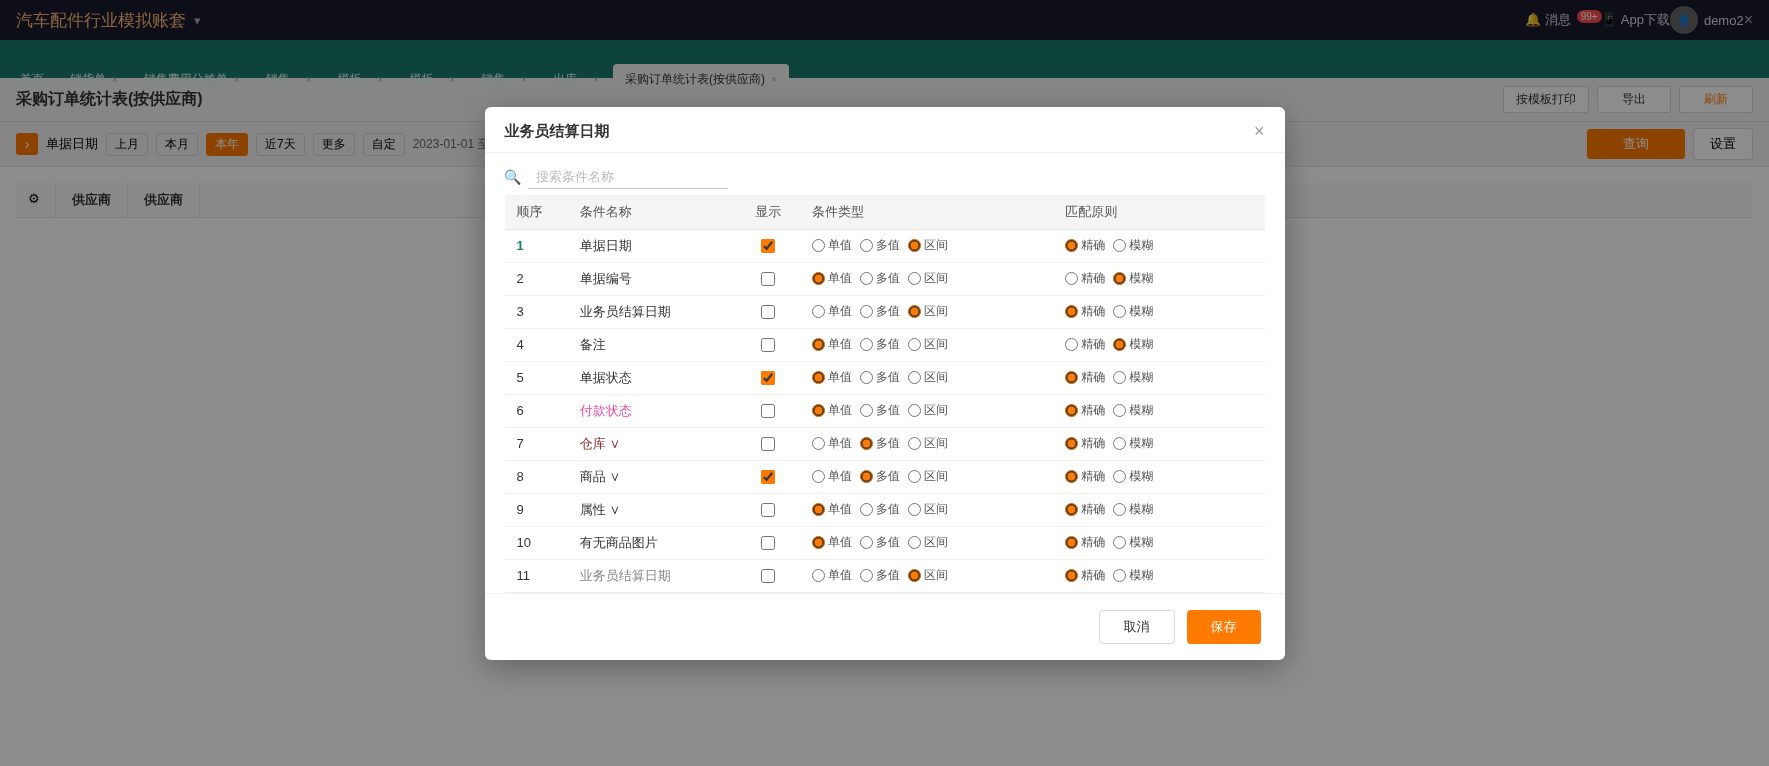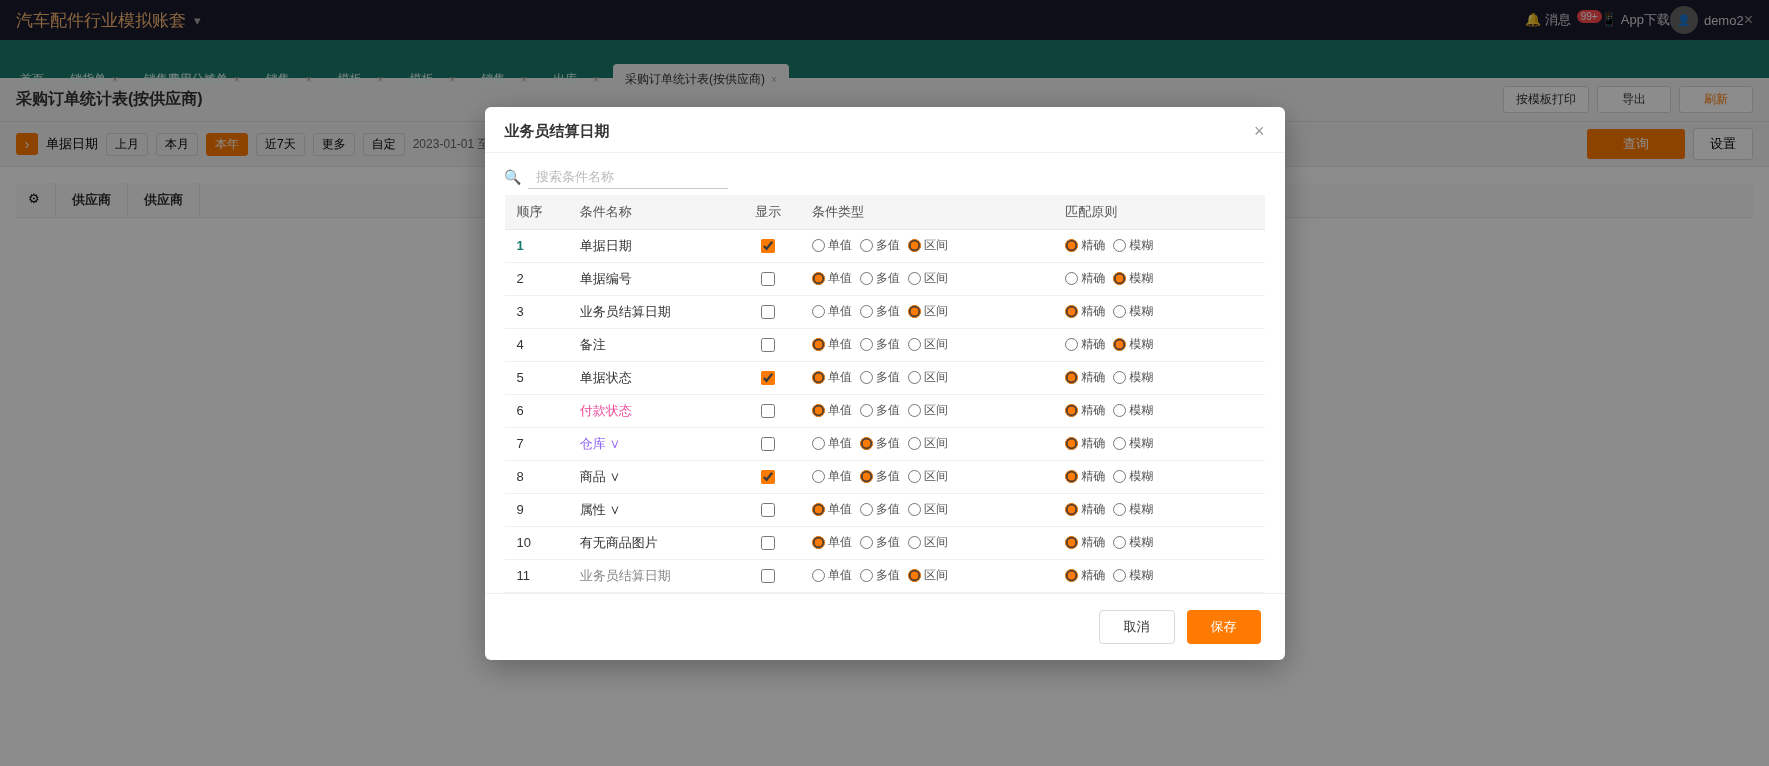--- a/index.html
+++ b/index.html
@@ -497,21 +497,21 @@
               </td>
               <td>
                 <div class="match-radio-group">
                   <label class="radio-option"><input type="radio" name="match-5" checked="" style="">精确</label>
                   <label class="radio-option"><input type="radio" name="match-5" style="">模糊</label>
                 </div>
               </td>
             </tr>
             <tr>
               <td style="color: rgb(51, 51, 51); font-weight: normal;">7</td>
-              <td style="color: #8b5cf6;">仓库 ∨</td>
+              <td style="color: #7f1d1d;">仓库 ∨</td>
               <td style="text-align: center;">
                 <div class="checkbox-cell">
                   <input type="checkbox" style="">
                 </div>
               </td>
               <td>
                 <div class="radio-group">
                   <label class="radio-option"><input type="radio" name="type-6" style="">单值</label>
                   <label class="radio-option"><input type="radio" name="type-6" checked="" style="">多值</label>
                   <label class="radio-option"><input type="radio" name="type-6" style="">区间</label>

